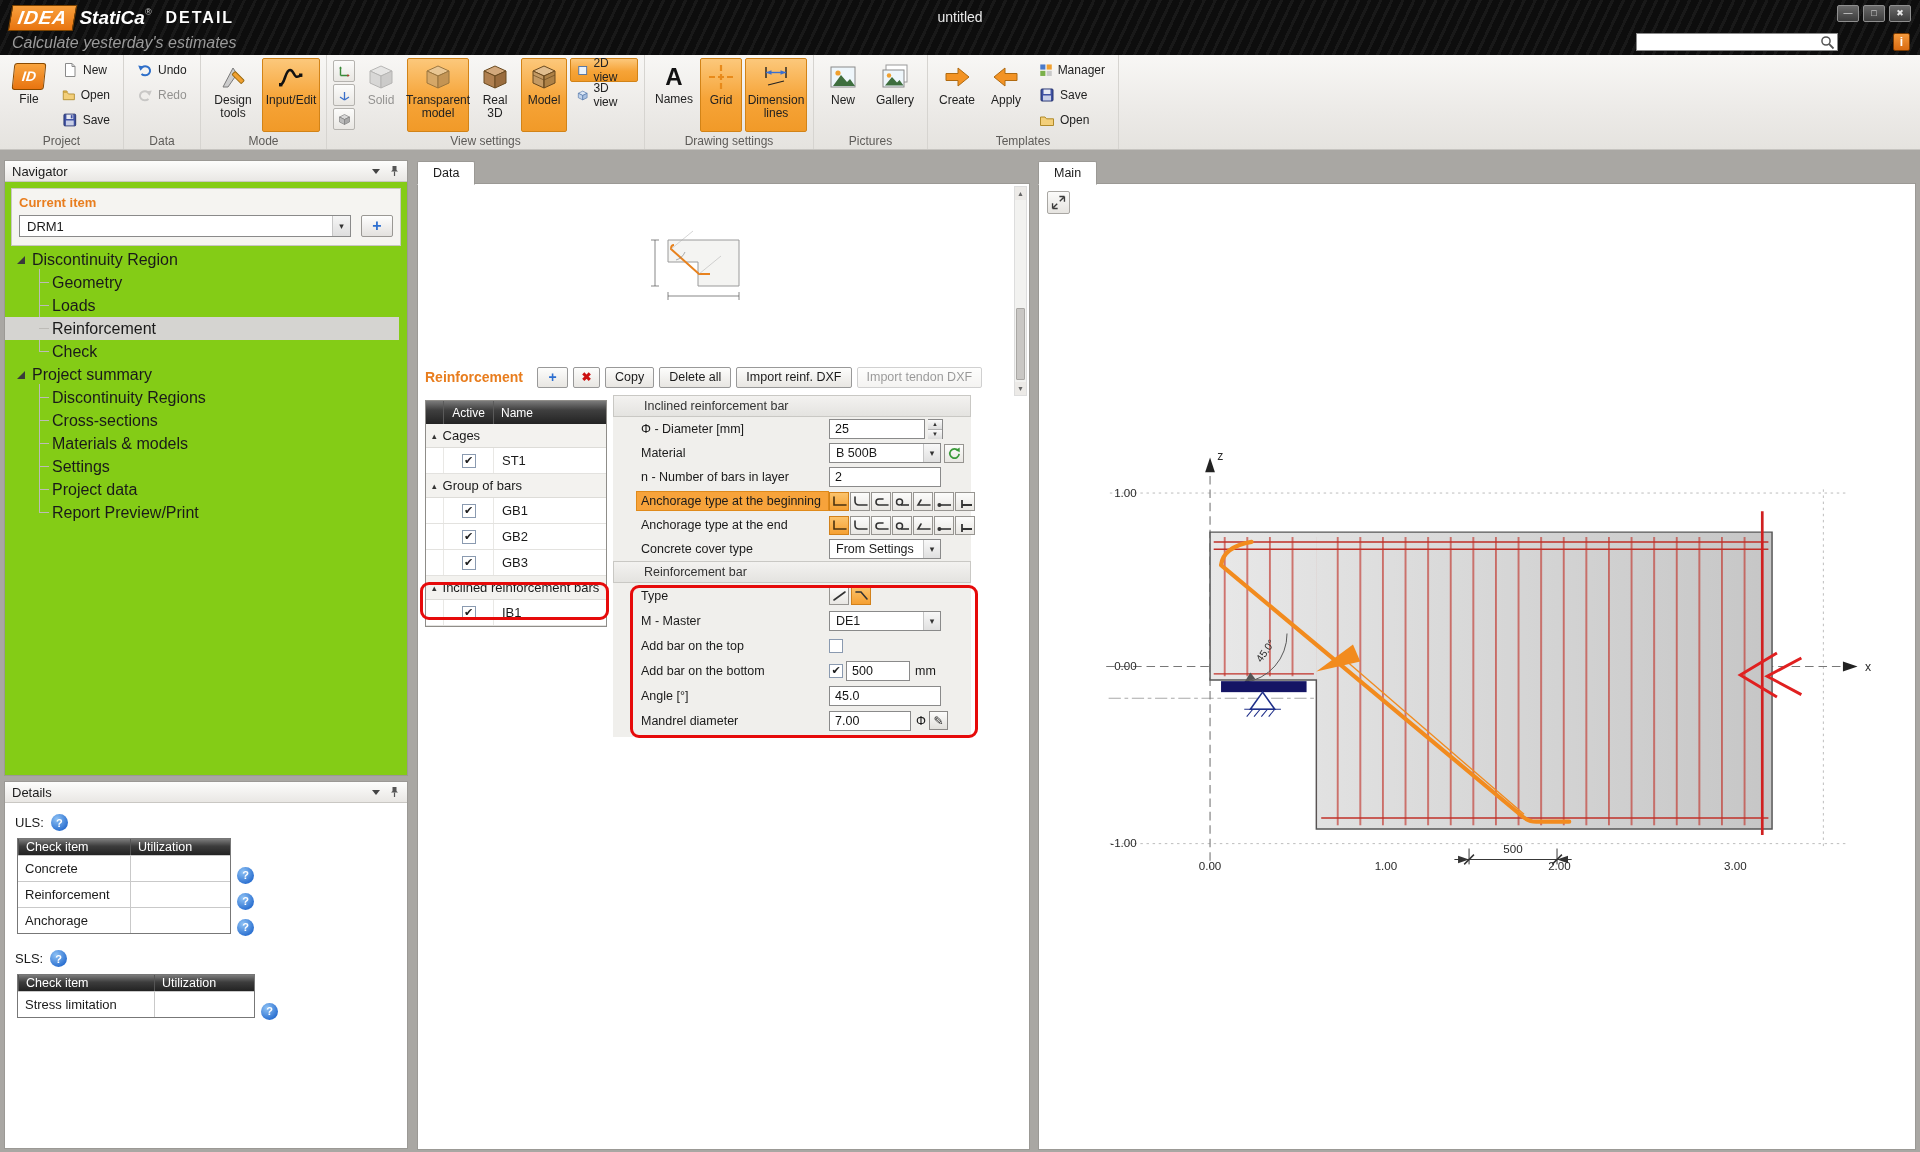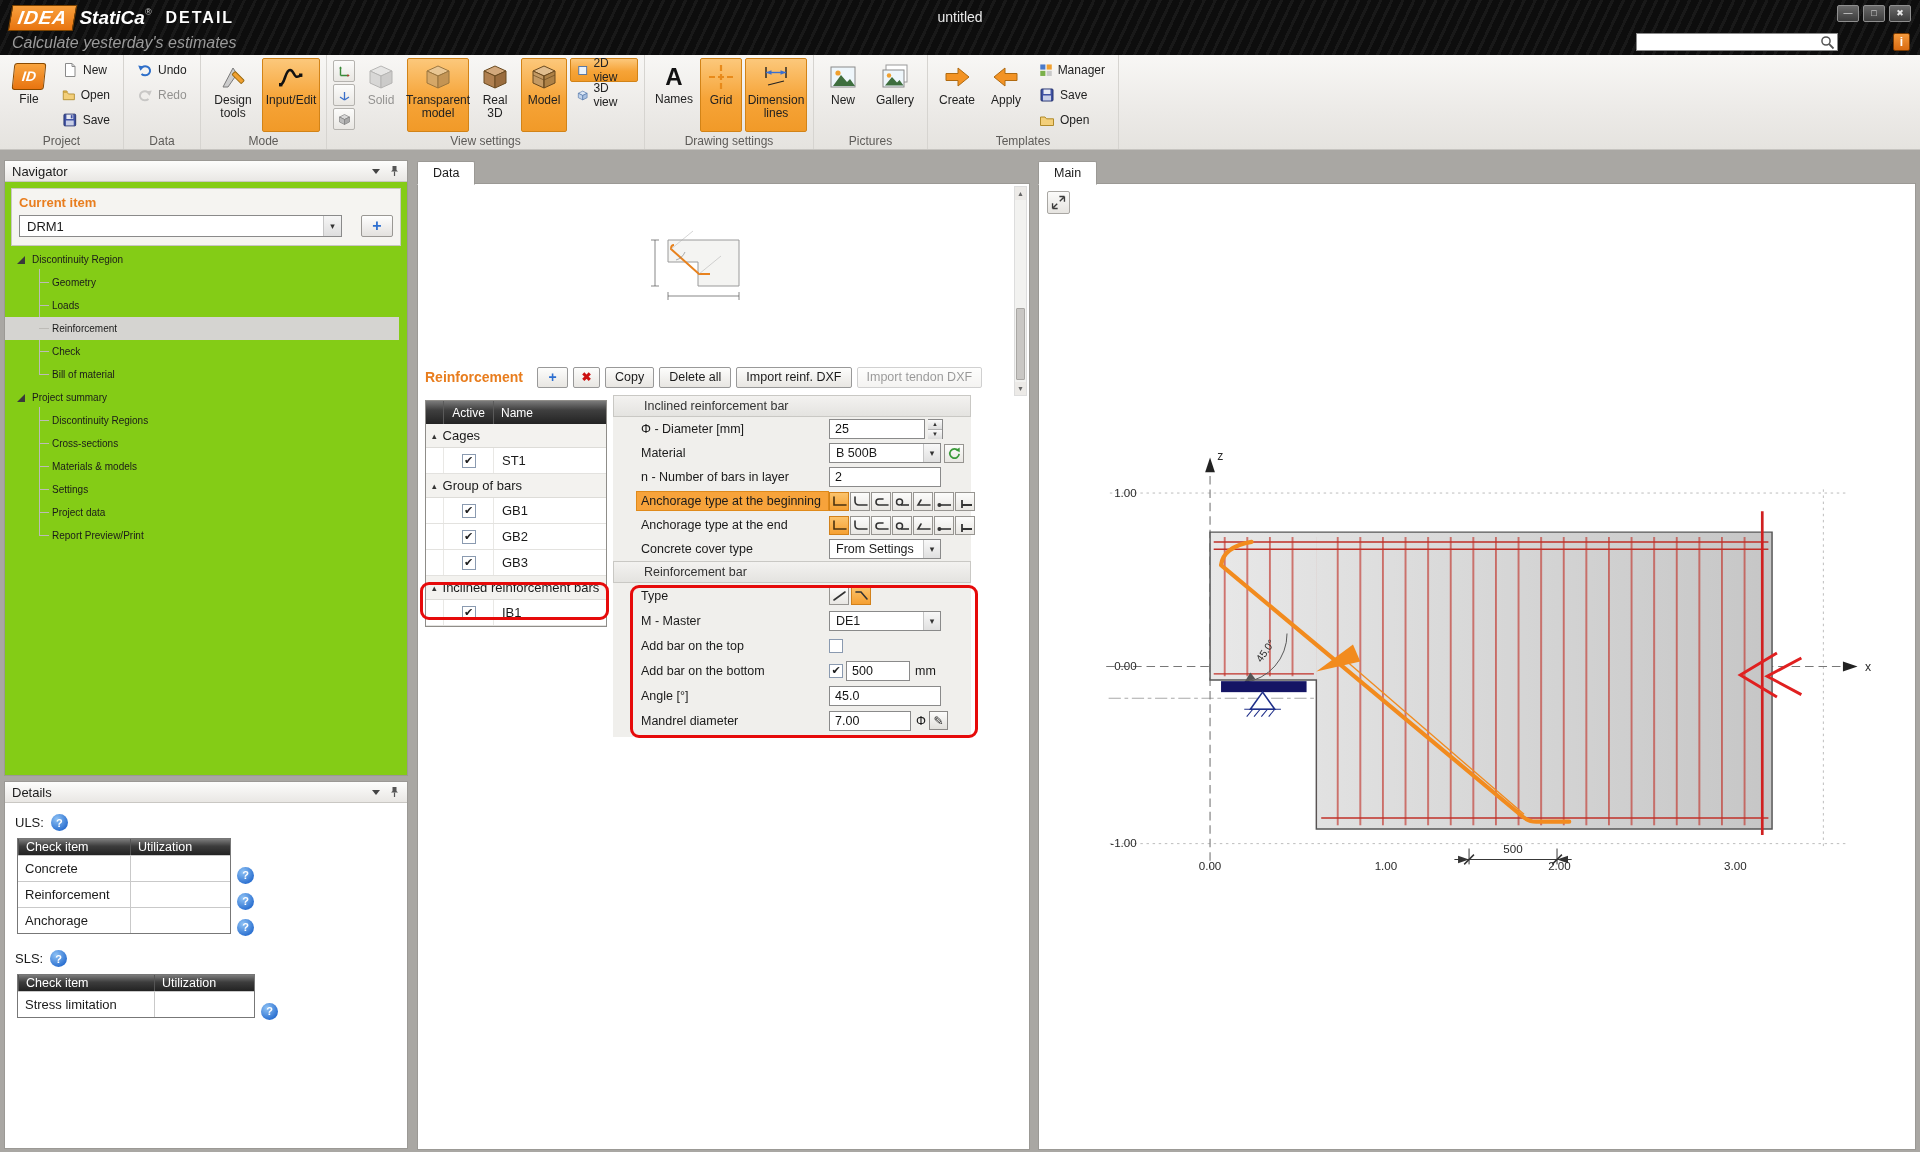--- a/index.html
+++ b/index.html
@@ -43,25 +43,25 @@
 .panel{position:absolute;background:#84cc16;border:1px solid #9b9995}
 #navigator{left:4px;top:160px;width:404px;height:616px}
 #details{left:4px;top:781px;width:404px;height:368px;background:#fff}
 .phead{height:21px;background:linear-gradient(#fdfdfc,#e9e7e4);border-bottom:1px solid #c9c7c3;display:flex;align-items:center;padding:0 7px;font-size:13px}
 .phicons{margin-left:auto;display:flex;gap:9px;align-items:center}
 .chev{width:0;height:0;border-left:4px solid transparent;border-right:4px solid transparent;border-top:5px solid #444;cursor:pointer}
 
 
 .curbox{margin:6px 6px 2px;border:1px solid #c9c7c3;padding:6px 7px 8px;background:#f5f4f1}
 .curlabel{color:#e87d1e;font-weight:bold;font-size:13px;margin-bottom:5px}
-.currow{display:flex;gap:19px}
+.currow{display:flex;gap:10px}
 .combo{flex:1;height:22px;background:#fff;border:1px solid #8a8a8a;display:flex;align-items:center;padding-left:7px;font-size:13px;cursor:pointer}
 .combo .dda{margin-left:auto;align-self:stretch;width:18px;background:linear-gradient(#f6f6f6,#dedede);border-left:1px solid #c6c6c6;color:#333;font-size:9px;display:flex;align-items:center;justify-content:center}
 .plusbtn{width:32px;height:22px;background:linear-gradient(#fefefe,#e3e1de);border:1px solid #9a9894;border-radius:2px;color:#2e6fd0;font-weight:bold;font-size:16px;line-height:1;cursor:pointer}
-.tree{margin-top:0;font-size:10px}
+.tree{margin-top:0;font-size:16px}
 .tnode{display:flex;align-items:center;gap:7px;height:23px;padding-left:12px;cursor:pointer}
 .texp{width:0;height:0;border-left:8px solid transparent;border-bottom:8px solid #3a3a3a}
 .tchildren{position:relative}
 .tchildren::before{content:'';position:absolute;left:34px;top:-2px;bottom:11px;width:1px;background:#bdbbb7}
 .titem{height:23px;line-height:23px;padding-left:47px;position:relative;cursor:pointer;margin-right:8px}
 .titem::before{content: '';position:absolute;left:34px;top:11px;width:10px;height:1px;background:#bdbbb7}
 .titem.tsel{background:#d5d4d1}
 
 
 .dbody{padding:6px 10px}
@@ -426,21 +426,20 @@
   <div class="tree">
     <div class="tnode">
       <span class="texp"></span>
       <span>Discontinuity Region</span>
     </div>
     <div class="tchildren">
       <div class="titem">Geometry</div>
       <div class="titem">Loads</div>
       <div class="titem tsel">Reinforcement</div>
       <div class="titem">Check</div>
-      <div class="titem">Bill of material</div>
     </div>
     <div class="tnode">
       <span class="texp"></span>
       <span>Project summary</span>
     </div>
     <div class="tchildren">
       <div class="titem">Discontinuity Regions</div>
       <div class="titem">Cross-sections</div>
       <div class="titem">Materials &amp; models</div>
       <div class="titem">Settings</div>

